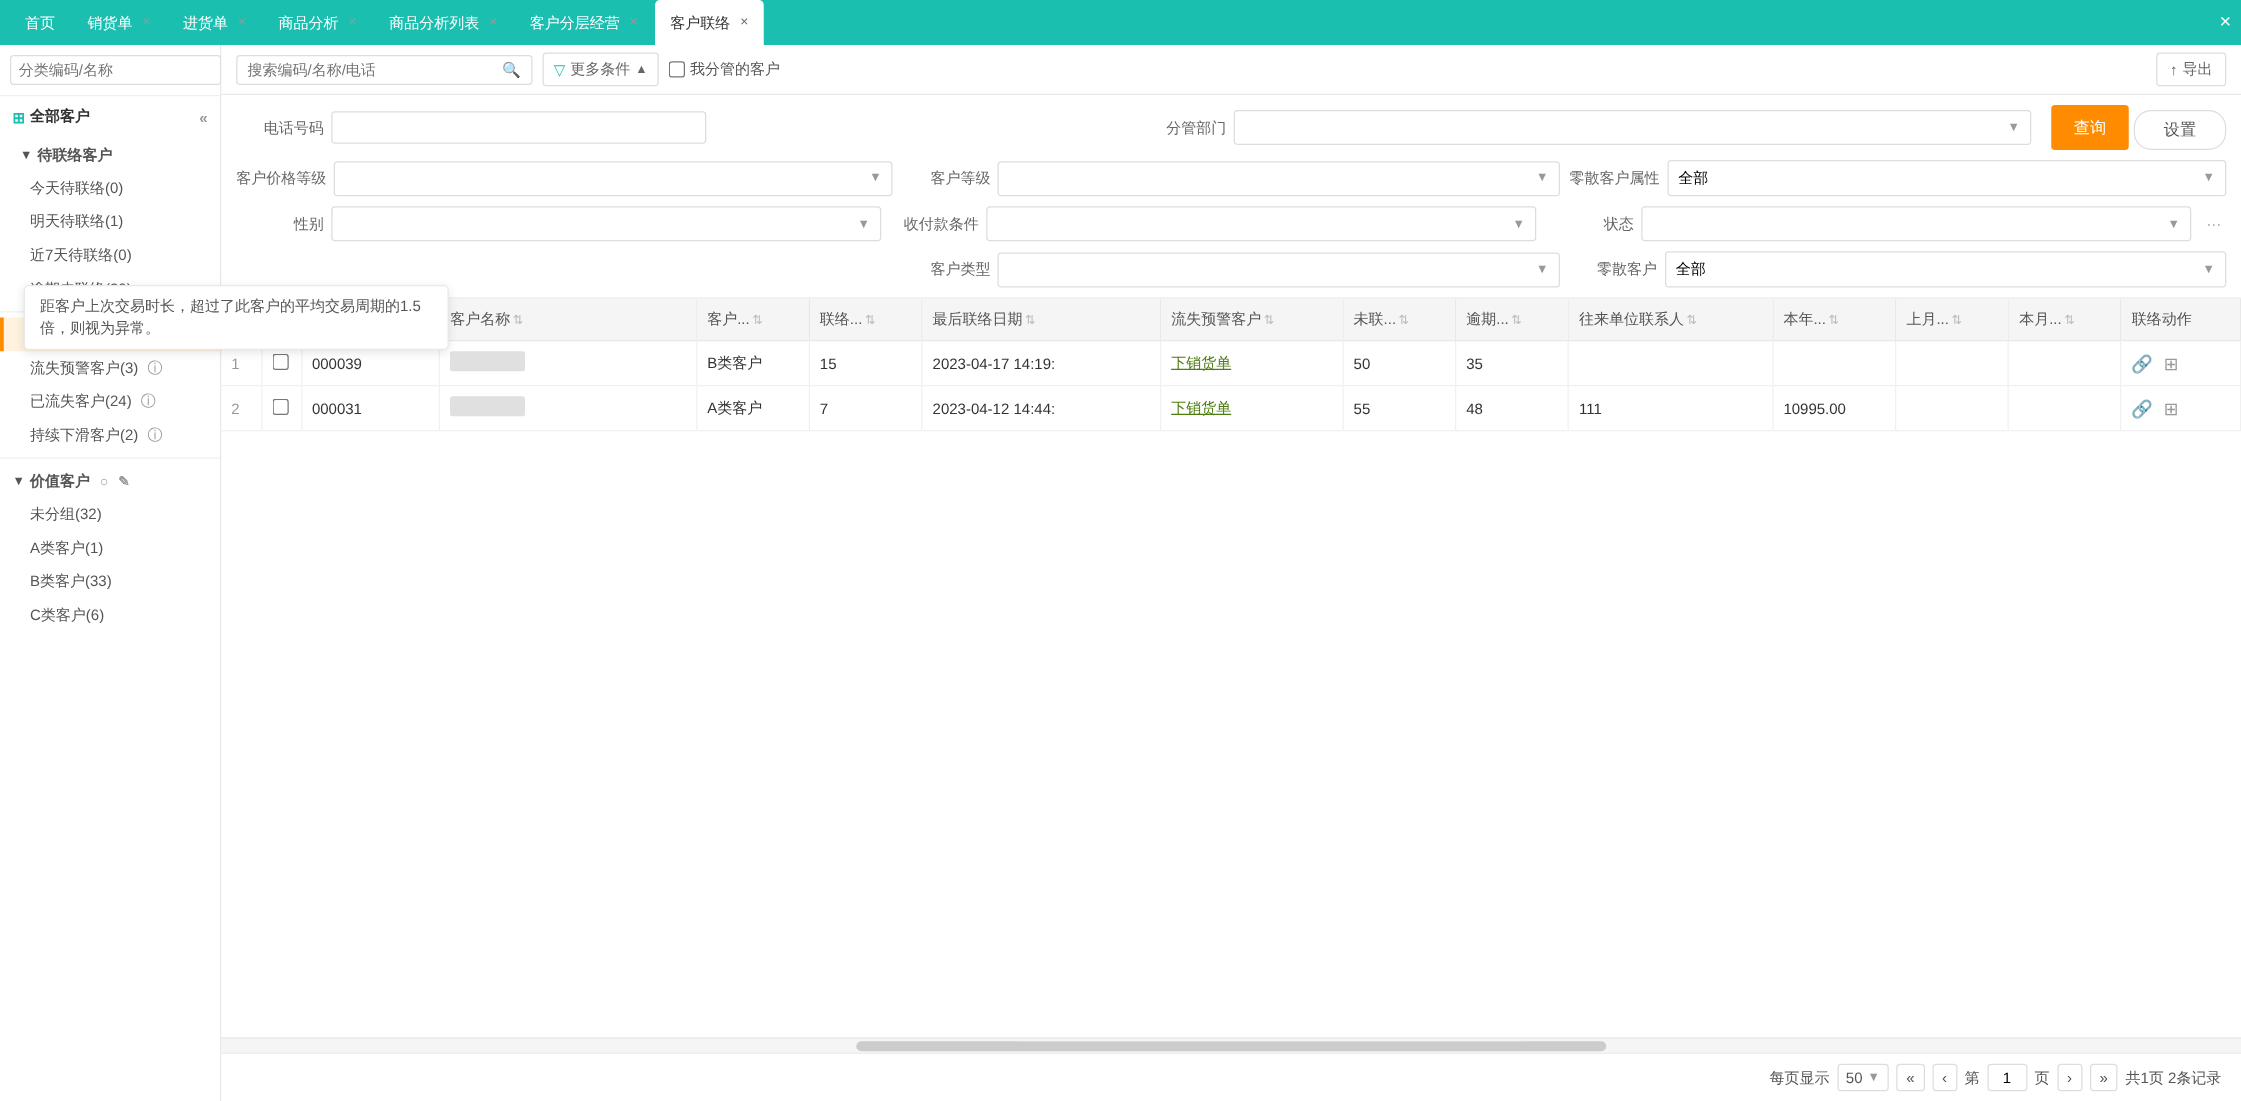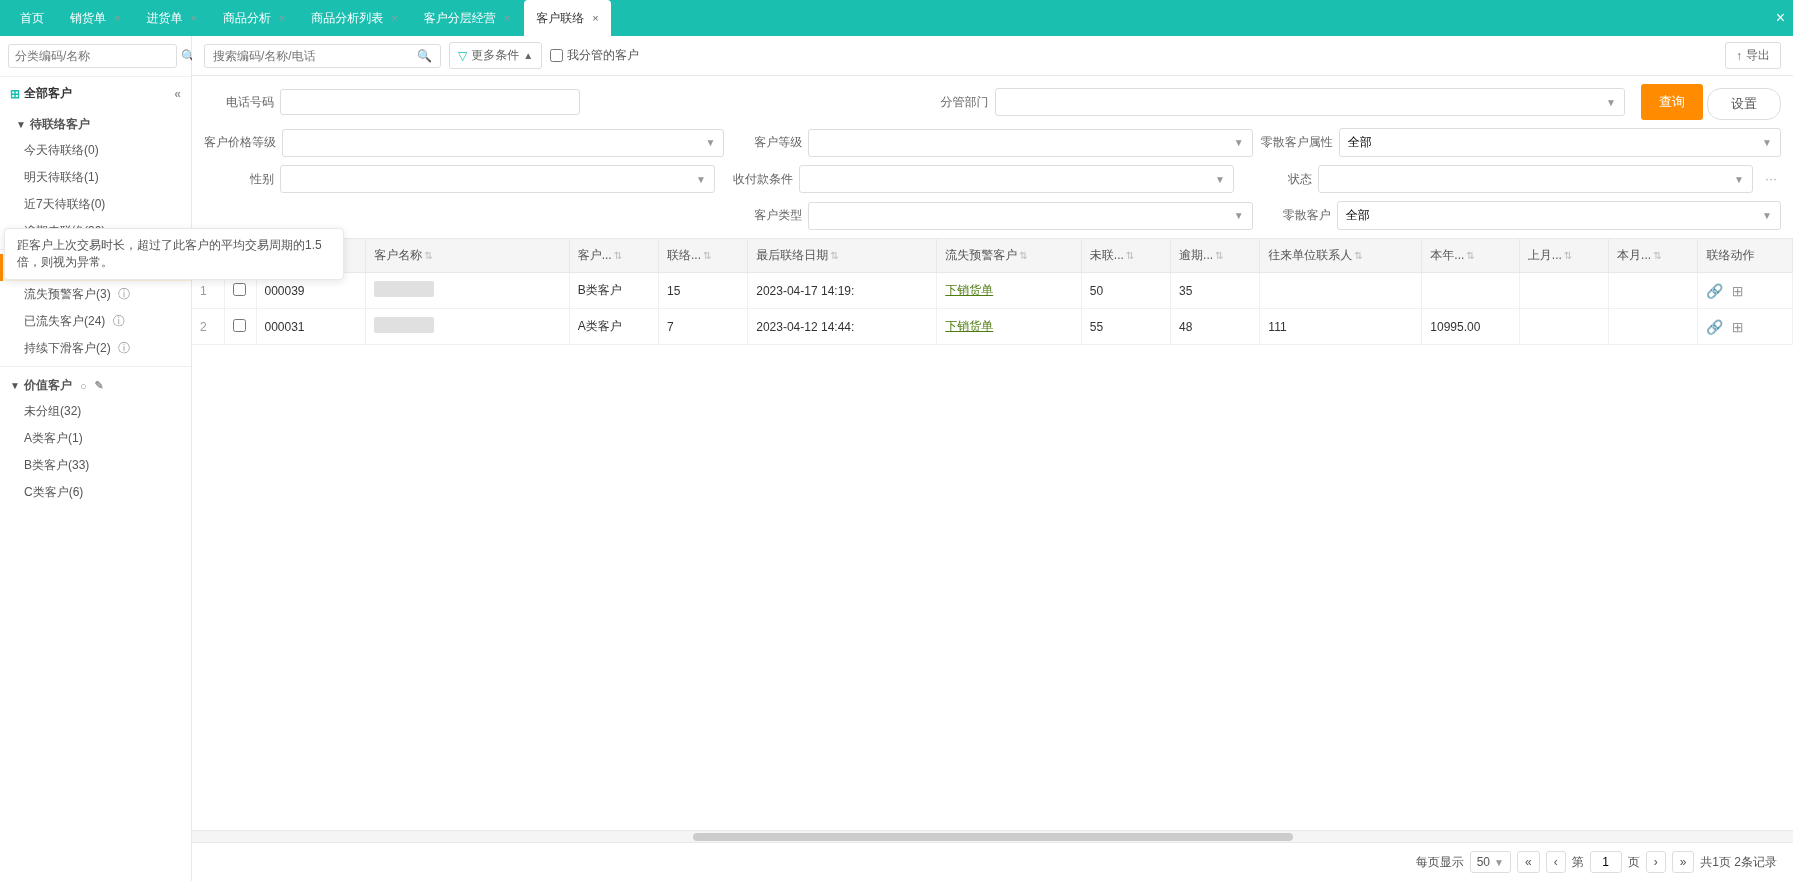--- a/index.html
+++ b/index.html
@@ -10,21 +10,21 @@
     .nav-tab { display: flex; align-items: center; padding: 0 12px; height: 36px; color: #fff; cursor: pointer; font-size: 13px; white-space: nowrap; gap: 4px; text-align: right; }
     .nav-tab.active { background: #fff; color: #333; border-radius: 4px 4px 0 0; }
     .nav-tab .close-x { font-size: 11px; color: #999; margin-left: 4px; cursor: pointer; }
     .nav-tab.active .close-x { color: #666; }
     .top-nav-close { margin-left: auto; color: #fff; font-size: 16px; cursor: pointer; }
 
     
     .main-layout { display: flex; height: calc(881px - 36px); }
 
     
-    .sidebar { width: 192px; background: #fff; border-right: 1px solid #e8e8e8; display: flex; flex-direction: column; flex-shrink: 0; }
+    .sidebar { width: 177px; background: #fff; border-right: 1px solid #e8e8e8; display: flex; flex-direction: column; flex-shrink: 0; }
     .sidebar-search { display: flex; align-items: center; padding: 8px; border-bottom: 1px solid #f0f0f0; }
     .sidebar-search input { flex: 1; border: 1px solid #ddd; border-radius: 3px; padding: 4px 6px; font-size: 12px; outline: none; }
     .sidebar-search .search-icon { margin-left: 4px; color: #999; cursor: pointer; }
     .sidebar-section-title { display: flex; align-items: center; padding: 8px 10px; font-weight: bold; color: #333; font-size: 13px; gap: 4px; }
     .sidebar-collapse-btn { margin-left: auto; color: #999; cursor: pointer; }
     .sidebar-group-label { display: flex; align-items: center; padding: 6px 10px 4px 16px; color: #555; font-weight: 600; gap: 4px; }
     .sidebar-item { padding: 5px 10px 5px 24px; color: #555; cursor: pointer; white-space: nowrap; }
     .sidebar-item.active { background: #fff3e0; color: #ff8c00; font-weight: 500; border-left: 3px solid #ff8c00; padding-left: 21px; }
     .sidebar-divider { height: 1px; background: #f0f0f0; margin: 4px 0; }
     .sidebar-group2-label { display: flex; align-items: center; padding: 6px 10px 4px 10px; color: #555; font-weight: 600; gap: 4px; cursor: pointer; }
@@ -71,21 +71,21 @@
     
     .pagination-bar { background: #fff; border-top: 1px solid #e8e8e8; padding: 8px 16px; display: flex; align-items: center; justify-content: flex-end; gap: 6px; }
     .pagination-bar span { color: #555; }
     .page-size-select { border: 1px solid #ddd; border-radius: 3px; padding: 3px 6px; font-size: 12px; display: flex; align-items: center; gap: 4px; cursor: pointer; background: #fff; }
     .page-size-select .chev { font-size: 10px; color: #999; }
     .page-btn { border: 1px solid #ddd; border-radius: 3px; padding: 3px 7px; cursor: pointer; background: #fff; color: #555; }
     .page-input { border: 1px solid #ddd; border-radius: 3px; padding: 3px 6px; width: 32px; text-align: center; font-size: 12px; }
     .total-text { color: #555; }
 
     
-    .tooltip-box { position: absolute; top: 228px; left: 4px; background: #fff; border: 1px solid #e8e8e8; border-radius: 4px; padding: 8px 12px; color: #555; font-size: 12px; max-width: 340px; z-index: 100; box-shadow: 0 2px 8px rgba(0,0,0,0.1); }
+    .tooltip-box { position: absolute; top: 228px; left: 19px; background: #fff; border: 1px solid #e8e8e8; border-radius: 4px; padding: 8px 12px; color: #555; font-size: 12px; max-width: 340px; z-index: 100; box-shadow: 0 2px 8px rgba(0,0,0,0.1); }
 
     
     .h-scroll-bar { height: 12px; background: #f5f5f5; border-top: 1px solid #e8e8e8; display: flex; align-items: center; }
   </style>
 </head>
 <body>
 
 <div class="top-nav">
   <div class="nav-tab">
     <span>首页</span>

